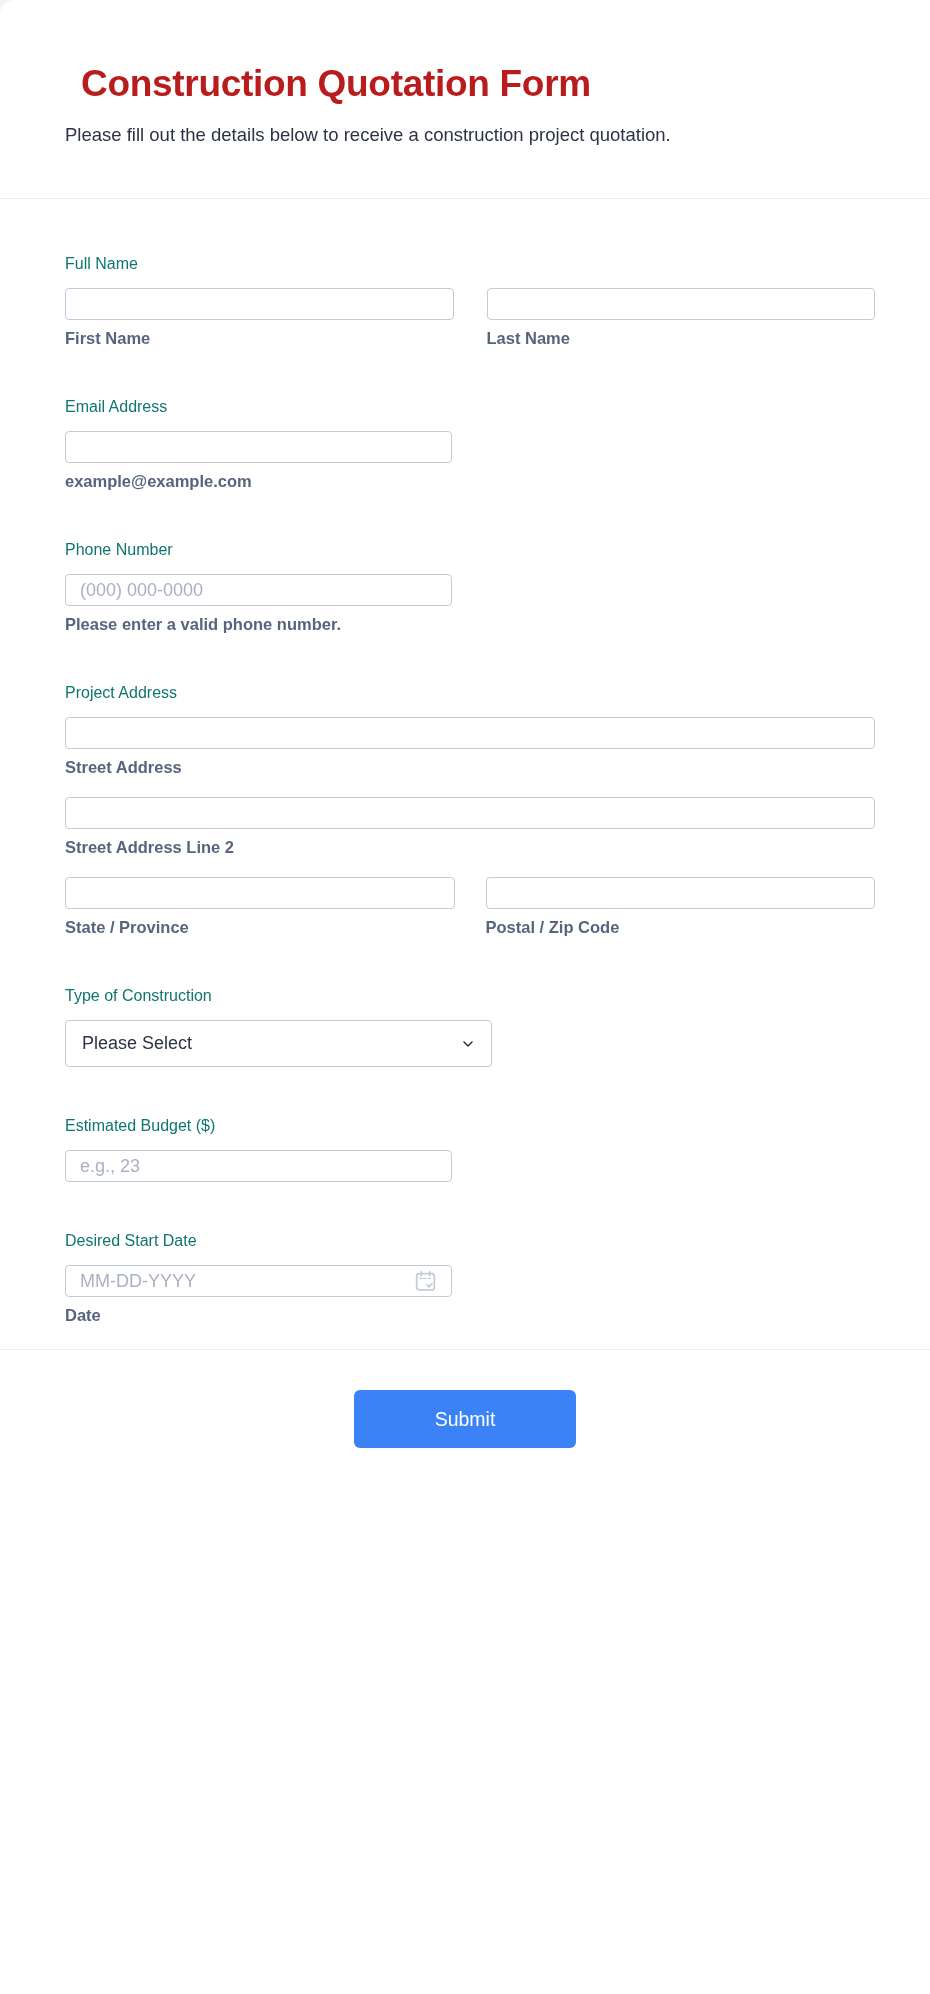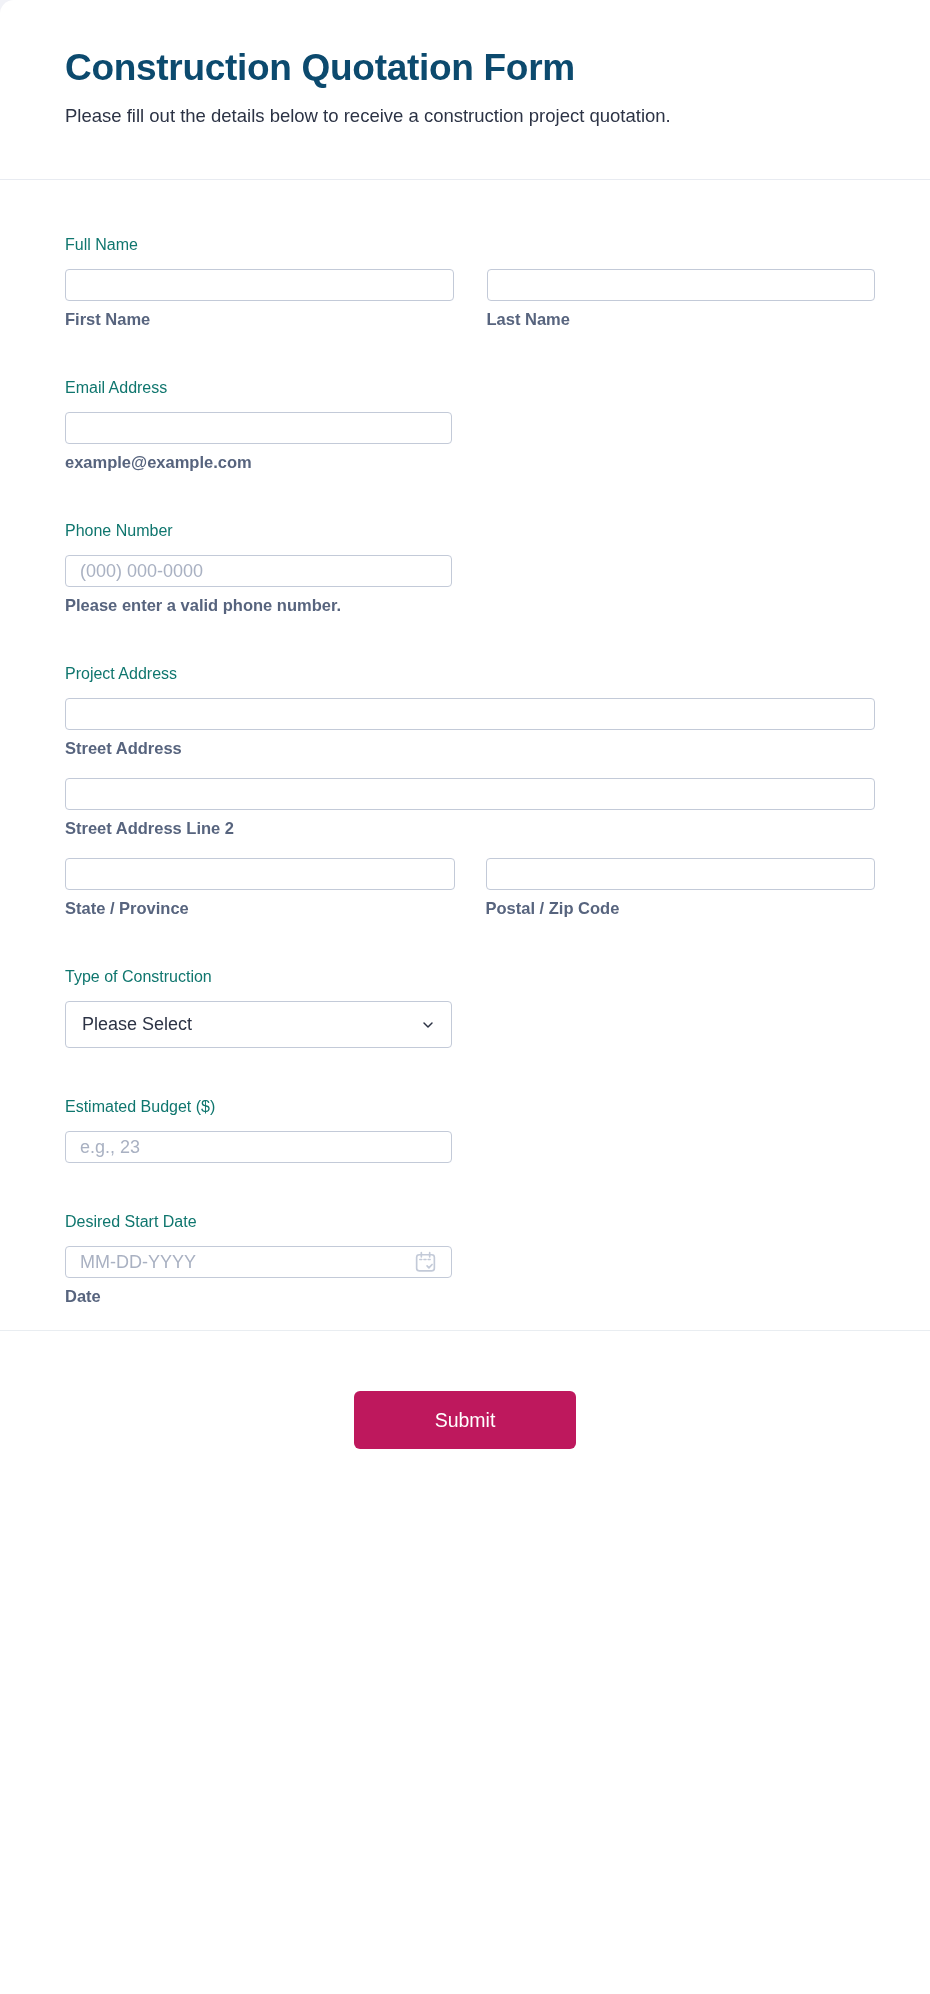--- a/index.html
+++ b/index.html
@@ -14,26 +14,26 @@
     min-height: 1994px;
     margin: 0;
     background: #ffffff;
     border-top-left-radius: 14px;
     box-sizing: border-box;
     overflow: hidden;
   }
   
   .header { padding: 46px 55px 0 65px; }
   .form-title {
-    margin: 0;
+    margin: 16px;
     font-size: 37px;
     line-height: 1.2;
     font-weight: 700;
     letter-spacing: -0.3px;
-    color: #0c4a6e;
+    color: #b91c1c;
   }
   .form-subtitle {
     margin: 13px 0 0 0;
     font-size: 18.5px;
     line-height: 1.45;
     font-weight: 400;
     color: #2c3345;
   }
   .header-rule {
     border: none;
@@ -73,21 +73,21 @@
   }
   .text-input::placeholder { color: #a9b1c2; opacity: 1; }
   .narrow { width: 387px; }
   .row-2 { display: flex; gap: 33px; }
   .row-2 > .col { flex: 1; min-width: 0; }
   .row-3 { display: flex; gap: 31px; margin-top: 20px; }
   .row-3 > .col { flex: 1; min-width: 0; }
   .stacked { margin-top: 20px; }
   
   .select-box {
-    width: 387px;
+    width: 427px;
     height: 47px;
     box-sizing: border-box;
     border: 1px solid #c3cad8;
     border-radius: 4px;
     background: #ffffff;
     display: flex;
     align-items: center;
     justify-content: space-between;
     padding: 0 15px 0 16px;
     cursor: pointer;
@@ -126,29 +126,28 @@
   .submit-section {
     border-top: 1px solid #e9edf1;
     margin-top: 24px;
     padding: 40px 0 52px 0;
     display: flex;
     justify-content: center;
   }
   .submit-button {
     width: 222px;
     height: 58px;
-    background: #be185d;
+    background: #3b82f6;
     color: #ffffff;
     border: none;
     border-radius: 6px;
     font-family: "Liberation Sans", sans-serif;
     font-size: 19.5px;
     font-weight: 500;
     cursor: pointer;
-    margin-top: 20px;
   }
 </style>
 </head>
 <body>
 
 <div class="page">
 
   <div class="header">
     <h1 class="form-title">Construction Quotation Form</h1>
     <p class="form-subtitle">Please fill out the details below to receive a construction project quotation.</p>

